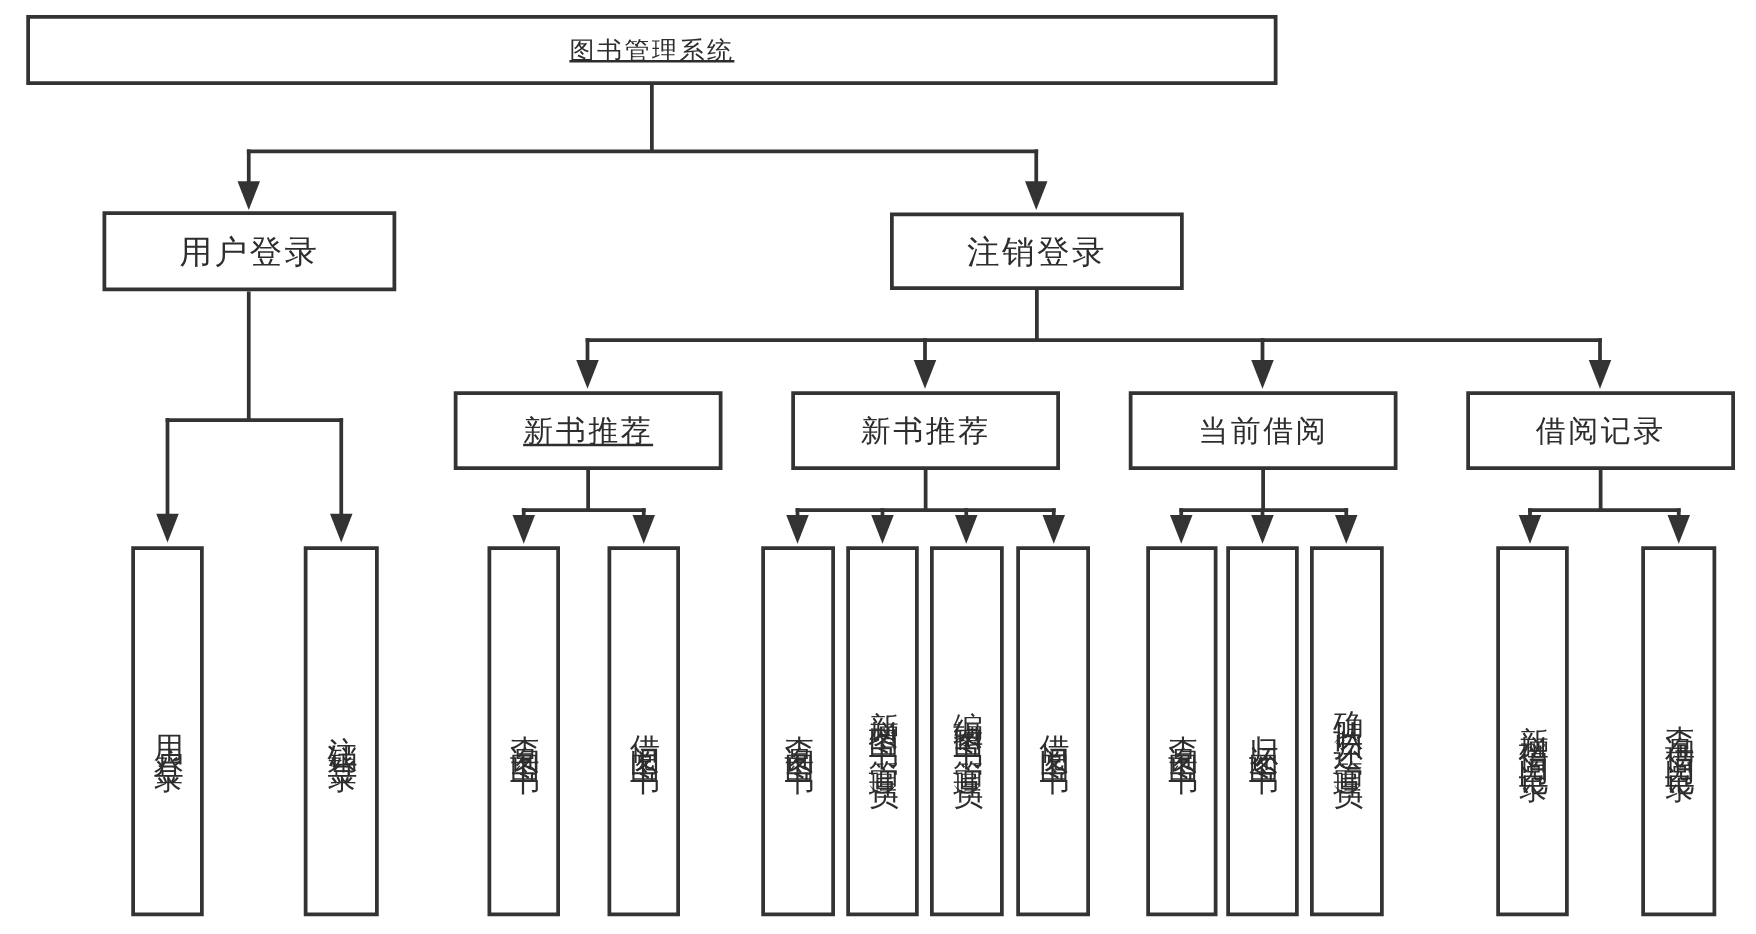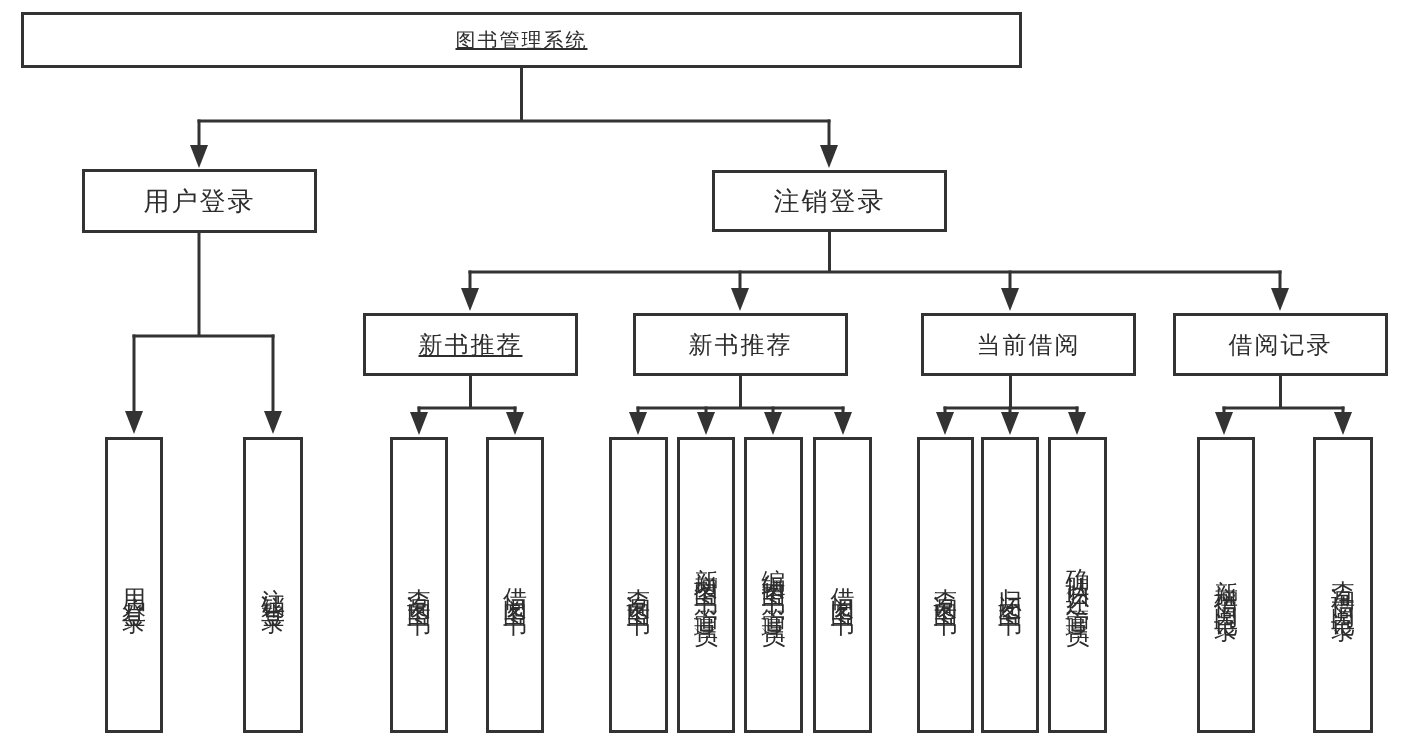--- a/index.html
+++ b/index.html
@@ -132,21 +132,21 @@
     </g>
   </svg>
 
   <div class="box root-box" style="left:21px; top:12px; width:1001px; height:56px;">图书管理系统</div>
 
   <div class="box lvl2-box" style="left:82px; top:169px; width:235px; height:64px;">用户登录</div>
   <div class="box lvl2-box" style="left:712px; top:170px; width:235px; height:62px;">注销登录</div>
 
   <div class="box lvl3-box" style="left:363px; top:313px; width:215px; height:63px;text-decoration:underline;">新书推荐</div>
   <div class="box lvl3-box" style="left:633px; top:313px; width:215px; height:63px;">新书推荐</div>
-  <div class="box lvl3-box" style="left:903px; top:313px; width:215px; height:63px;margin-left:18px;">当前借阅</div>
+  <div class="box lvl3-box" style="left:903px; top:313px; width:215px; height:63px;">当前借阅</div>
   <div class="box lvl3-box" style="left:1173px; top:313px; width:215px; height:63px;">借阅记录</div>
 
   <div class="box leaf-box" style="left:105px; width:58px;">用户登录</div>
   <div class="box leaf-box" style="left:243px; width:60px;">注销登录</div>
 
   <div class="box leaf-box" style="left:390px; width:58px;">查询图书</div>
   <div class="box leaf-box" style="left:486px; width:58px;">借阅图书</div>
 
   <div class="box leaf-box" style="left:609px; width:59px;">查询图书</div>
   <div class="box leaf-box" style="left:677px; width:58px;">新增图书（管理员）</div>

